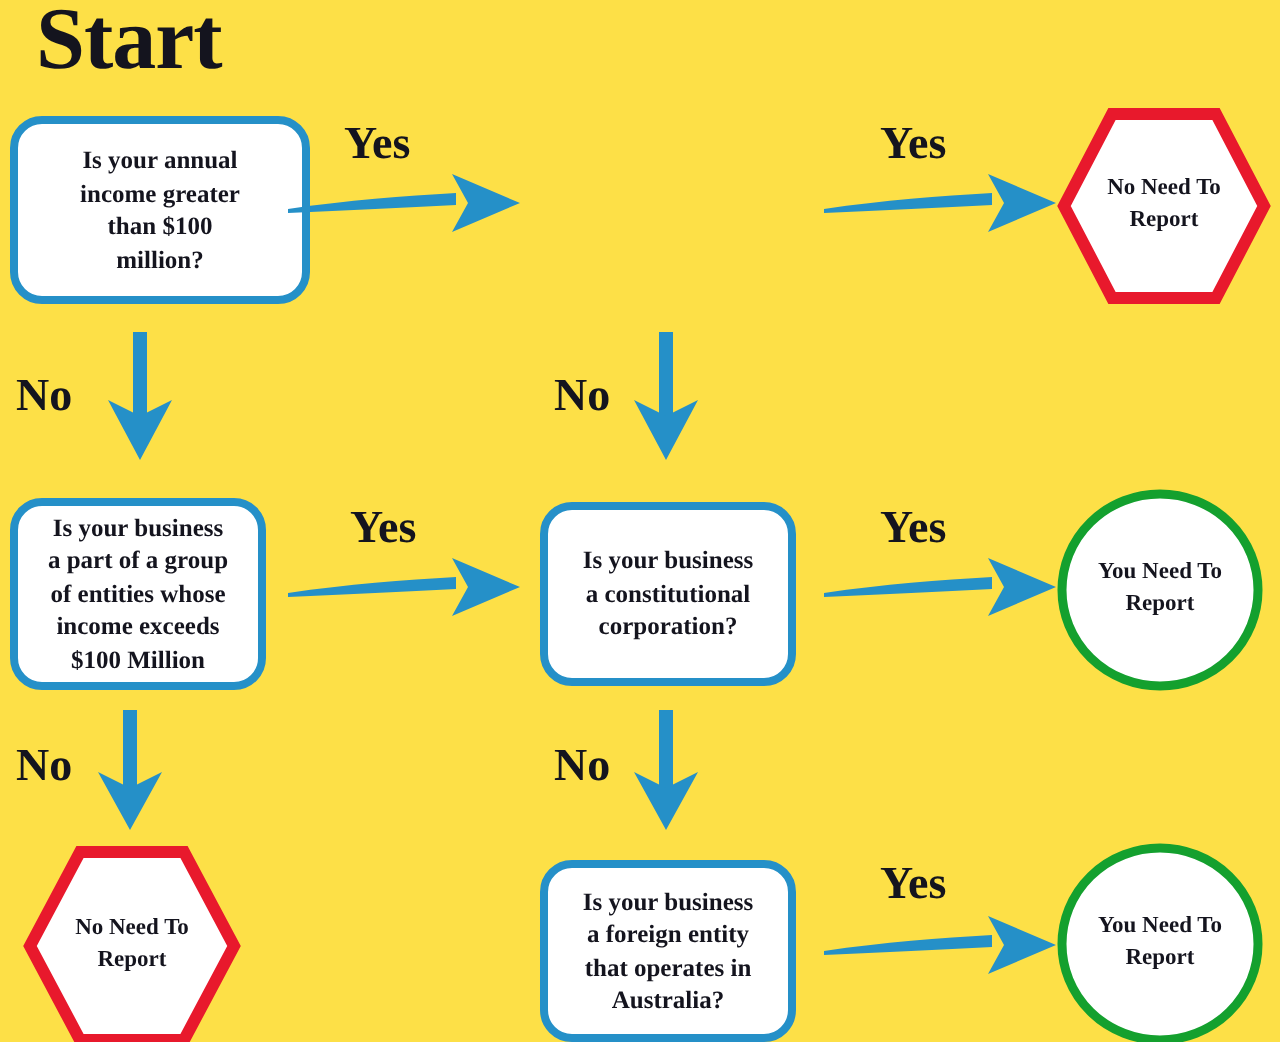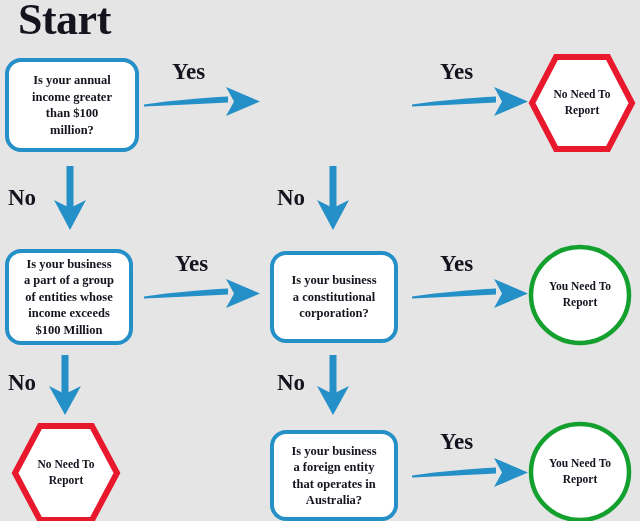--- a/index.html
+++ b/index.html
@@ -9,21 +9,21 @@
     background: #ffffff;
   }
   body {
     font-family: "Liberation Serif", "DejaVu Serif", serif;
     color: #1a1a22;
   }
   #canvas {
     position: relative;
     width: 640px;
     height: 521px;
-    background: #e5e5e5;
+    background: #fde047;
     overflow: hidden;
   }
   .abs { position: absolute; }
 
   
   .chart-title {
     left: 18px;
     top: -4px;
     font-size: 44px;
     font-weight: bold;
@@ -87,21 +87,21 @@
   
   .arrow svg { display: block; }
 </style>
 </head>
 <body>
 
 <div id="canvas">
 
   <div class="abs chart-title">Start</div>
 
-  <div class="abs decision" style="left:5px; top:58px; width:134px; height:94px;">
+  <div class="abs decision" style="left:5px; top:58px; width:150px; height:94px;">
     <div class="dtext">Is your annual
 income greater
 than $100
 million?</div>
   </div>
 
   <div class="abs edge-label" style="left:172px; top:60px;">Yes</div>
 
   <div class="abs arrow" style="left:144px; top:85px; width:118px; height:34px;">
     <svg width="118" height="34" viewBox="0 0 118 34">

